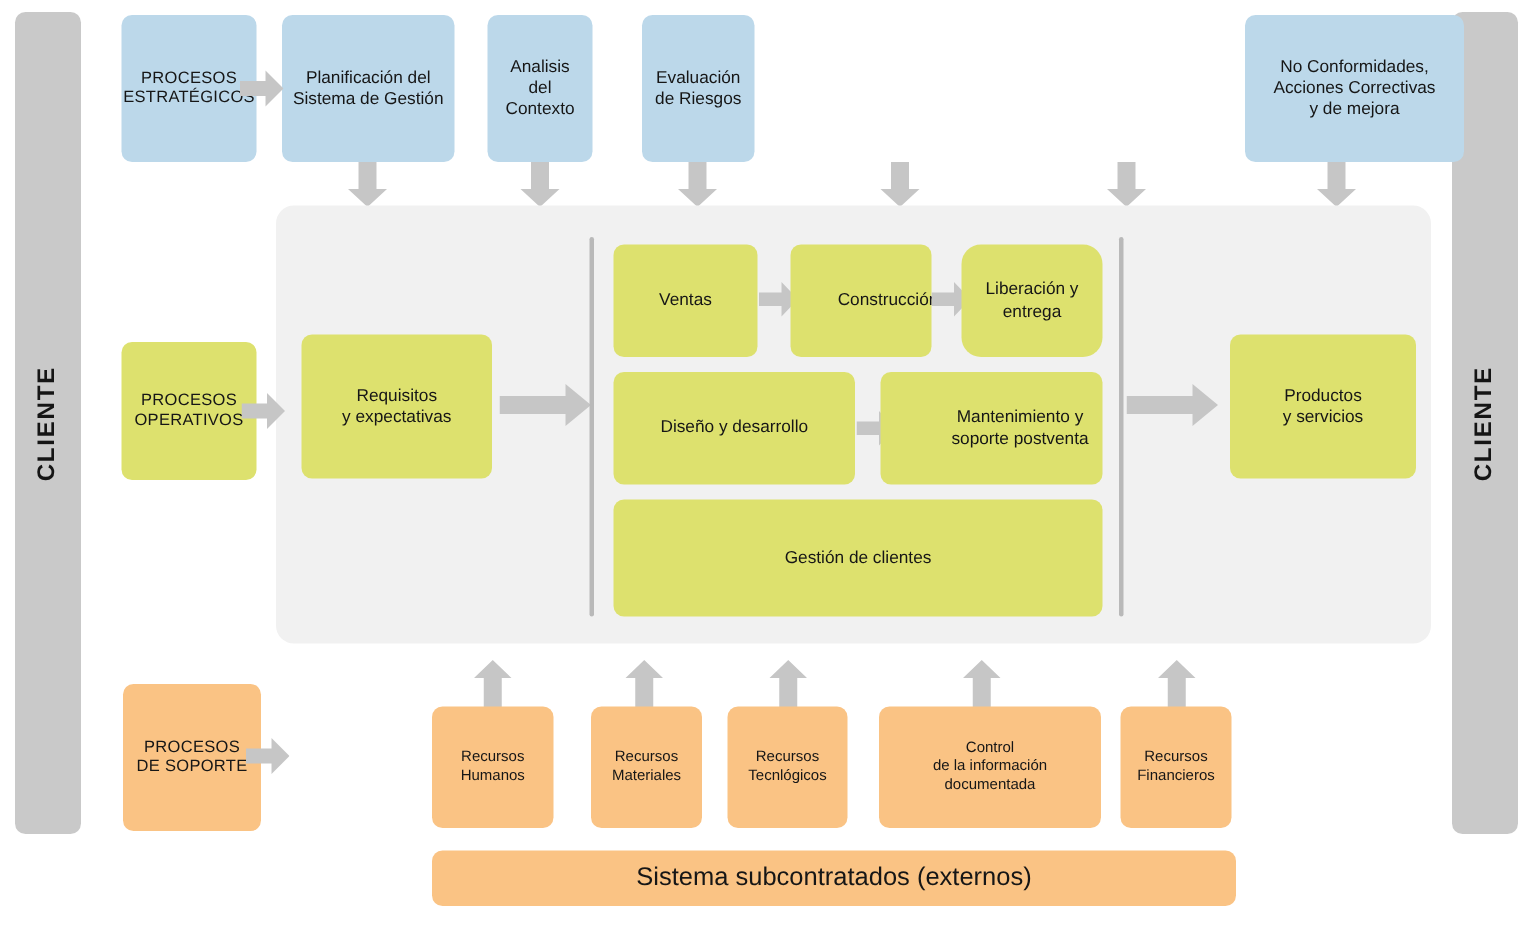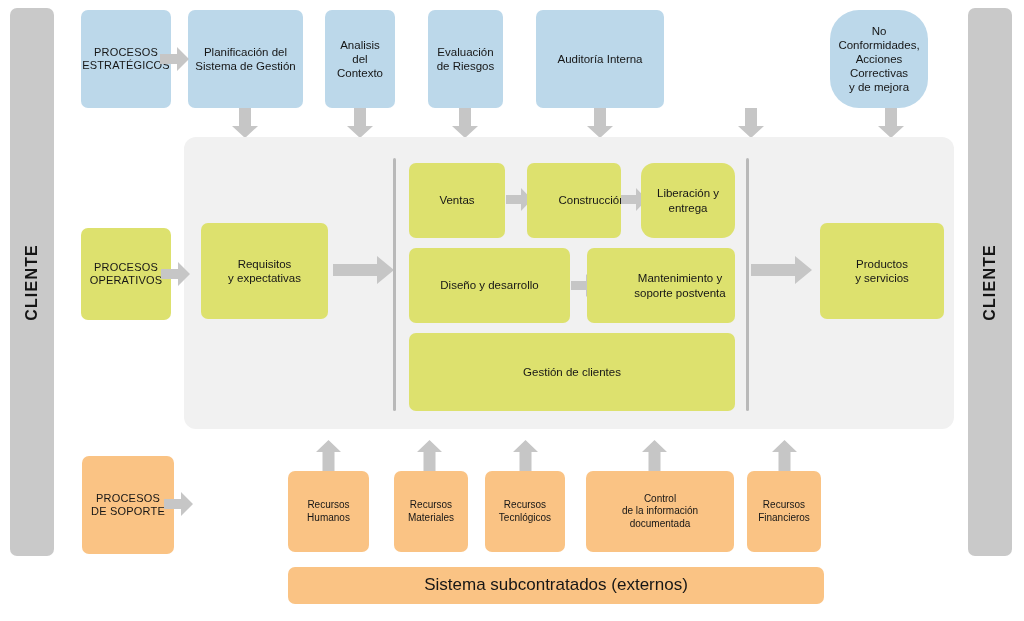--- a/index.html
+++ b/index.html
@@ -105,24 +105,23 @@
   <div class="box blue t12" style="left:188px; top:10px; width:115px; height:98px;">Planificación del
 Sistema de Gestión</div>
 
   <div class="box blue t12" style="left:428px; top:10px; width:75px; height:98px;">Evaluación
 de Riesgos</div>
 
   <div class="box blue t12" style="left:325px; top:10px; width:70px; height:98px;">Analisis
 del
 Contexto</div>
 
-  <div class="box blue t12" style="left:536px; top:10px; width:128px; height:98px;">Auditoría Interna</div>
-
-
-  <div class="box blue t12" style="left:830px; top:10px; width:98px; height:98px;border-radius:29px;">No Conformidades,
+
+
+  <div class="box blue t12" style="left:830px; top:10px; width:146px; height:98px;">No Conformidades,
 Acciones Correctivas
 y de mejora</div>
 
   <div class="arrow" style="left:160px; top:46px; width:29px; height:26px;">
     <svg width="29" height="26" viewBox="0 0 29 26">
       <path d="M0,8 L17,8 L17,1 L29,13 L17,25 L17,18 L0,18 Z" fill="#c6c6c6"></path>
     </svg>
   </div>
 
   <div class="arrow" style="left:231px; top:108px; width:28px; height:30px;">

